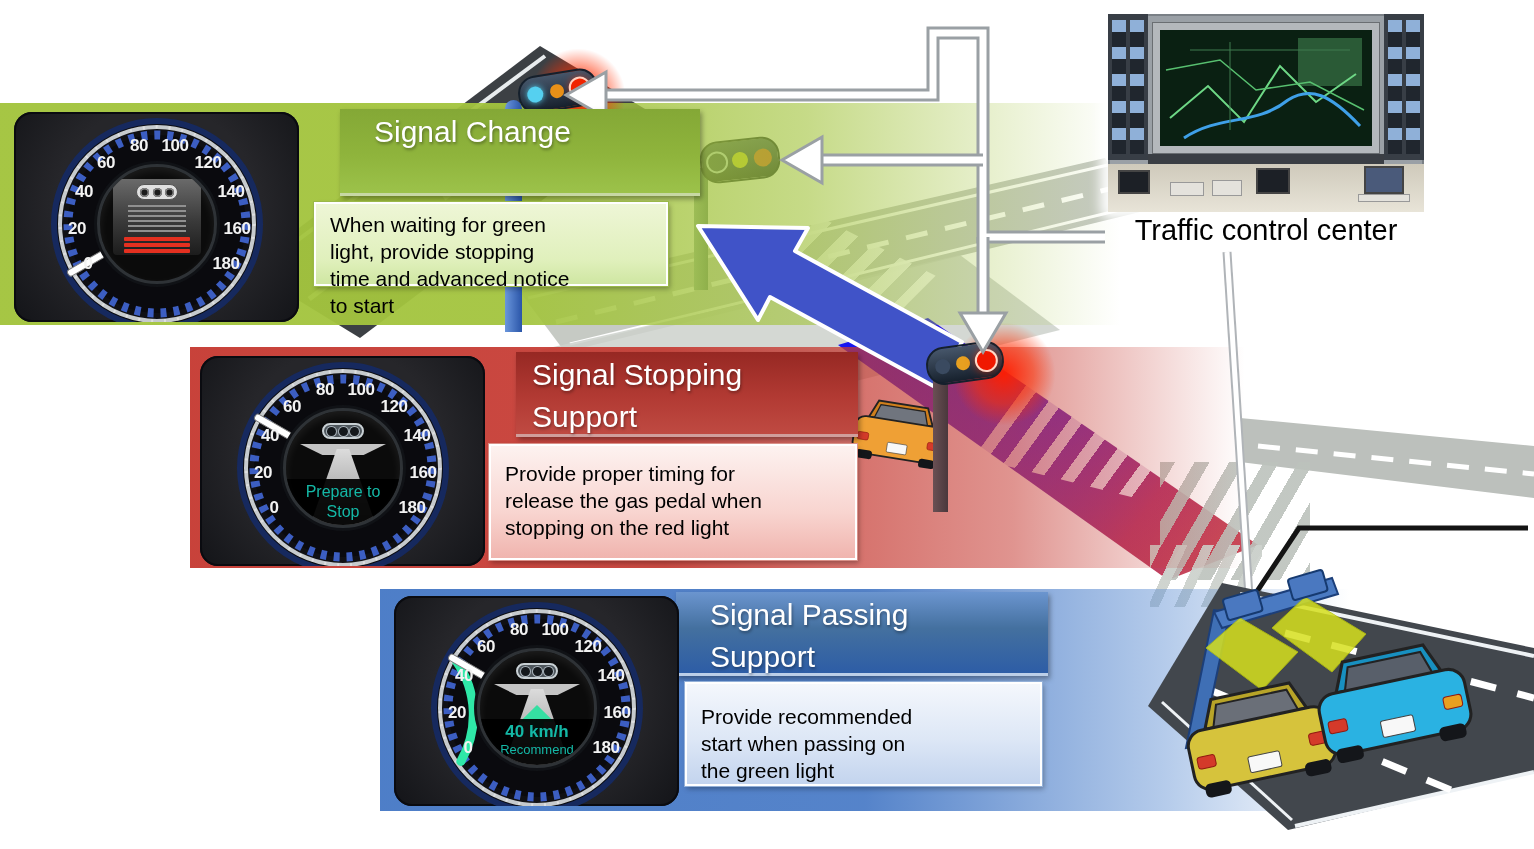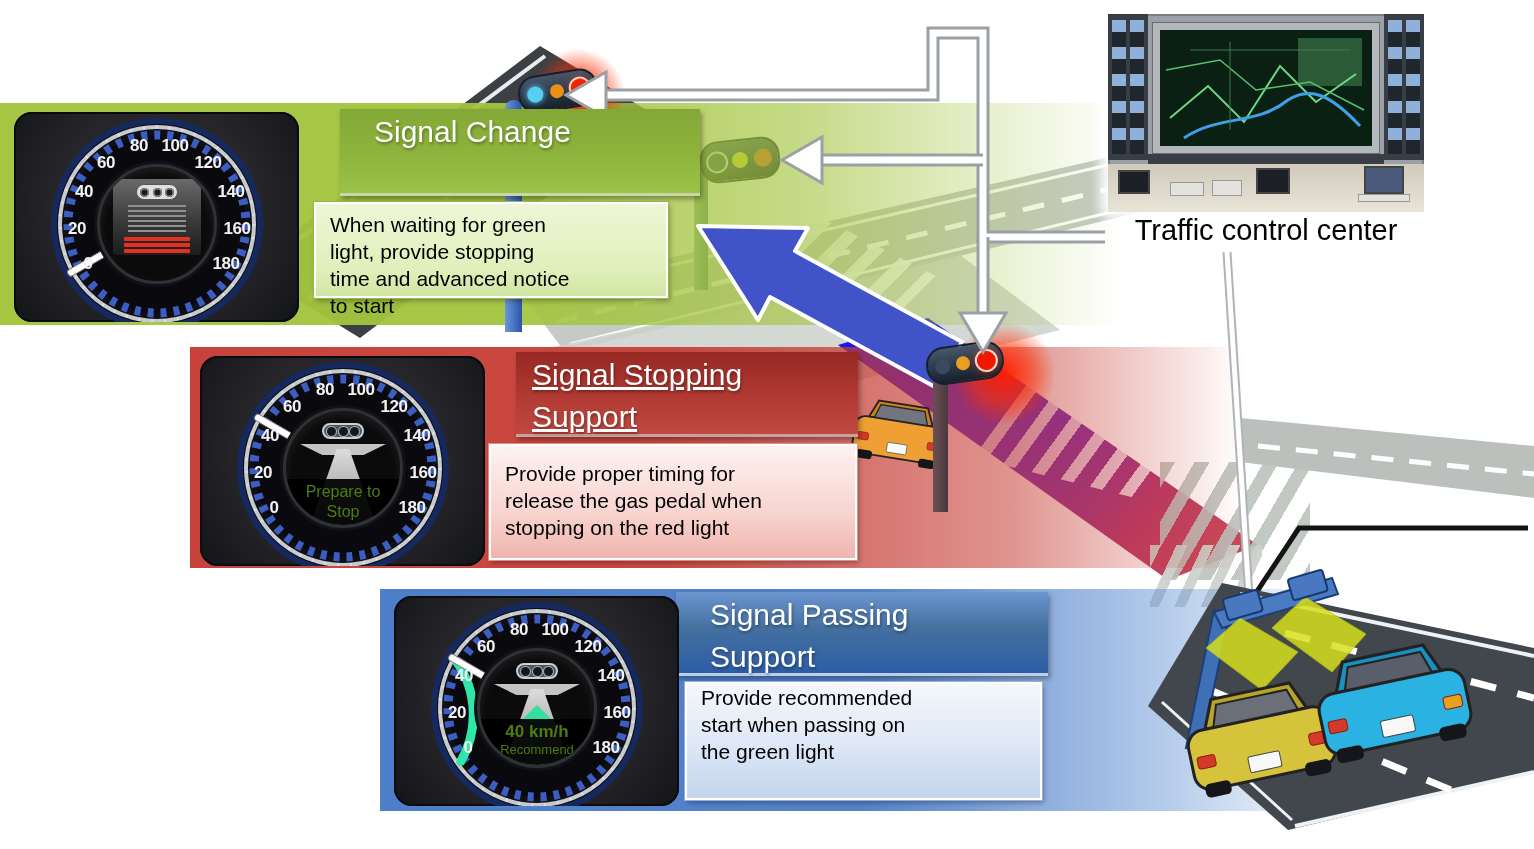--- a/index.html
+++ b/index.html
@@ -16,21 +16,21 @@
   .band-red{left:190px;top:347px;width:1055px;height:221px;
     background:linear-gradient(90deg,rgba(198,60,52,.97) 0%,rgba(198,60,52,.93) 45%,rgba(198,60,52,.55) 78%,rgba(198,60,52,0) 100%);}
   .band-blue{left:380px;top:589px;width:1154px;
     background:linear-gradient(90deg,rgba(72,122,198,.97) 0%,rgba(72,122,198,.93) 42%,rgba(90,140,210,.45) 68%,rgba(110,160,220,0) 84%);}
 
   
   .ptitle{position:absolute;color:#fff;font-size:30px;line-height:42px;font-weight:400;
           padding:2px 0 0 34px;text-shadow:1px 2px 3px rgba(0,0,0,.35);
           border-bottom:3px solid rgba(255,255,255,.55);box-shadow:2px 3px 5px rgba(0,0,0,.35);}
   .ptitle.green{background:linear-gradient(180deg,#84a836 0%,#8fb43c 55%,#9cc24a 100%);}
-  .ptitle.red{background:linear-gradient(180deg,#962823 0%,#b23a33 55%,#bf4a42 100%);padding-left:16px;text-decoration:underline;}
+  .ptitle.red{background:linear-gradient(180deg,#962823 0%,#b23a33 55%,#bf4a42 100%);padding-left:16px;}
   .ptitle.blue{background:linear-gradient(180deg,#6b95cf 0%,#44709f  45%,#2d5da6 100%);}
   .pdesc{position:absolute;color:#000;font-size:21px;line-height:27px;padding:7px 0 0 14px;
          border:2px solid #ffffff;box-shadow:2px 3px 5px rgba(0,0,0,.3);}
   .pdesc.green{background:linear-gradient(180deg,#eef6d6 0%,#e0f0bc 70%,#cfe6a2 100%);outline:1px solid #9ab84a;}
   .pdesc.red{background:linear-gradient(180deg,#fdf2f0 0%,#f8d4cf 60%,#f0b4ae 100%);outline:1px solid #d89088;}
   .pdesc.blue{background:linear-gradient(180deg,#f4f7fc 0%,#dde7f6 55%,#c3d4ee 100%);outline:1px solid #93b0d8;}
 
   
   .gauge{position:absolute;width:285px;height:210px;border-radius:18px;overflow:hidden;
          background:radial-gradient(circle at 50% 45%,#26262a 55%,#131418 100%);
@@ -56,21 +56,21 @@
   .redbars b{display:block;height:4px;margin-top:2px;border-radius:1px;background:#e43020;}
   .screen2{position:absolute;left:0;top:0;width:100%;height:100%;padding-top:10px;}
   .wings{position:absolute;left:14px;right:14px;top:33px;height:11px;background:#c4c4c4;
          clip-path:polygon(0 0,100% 0,74% 100%,26% 100%);}
   .roadtrap{position:absolute;left:18px;right:18px;top:38px;bottom:0;
             background:linear-gradient(180deg,#dcdcdc,#8a8a8a);
             clip-path:polygon(42% 0,58% 0,92% 100%,8% 100%);}
   .uparrow{position:absolute;left:50%;top:54px;width:34px;height:40px;transform:translateX(-50%);
            background:#35dfa2;clip-path:polygon(50% 0,100% 42%,70% 42%,70% 100%,30% 100%,30% 42%,0 42%);}
   .dtext{position:absolute;left:0;bottom:0;width:100%;height:46px;background:rgba(0,0,0,.93);
-         color:#4d7c0f;text-align:center;padding-top:3px;}
+         color:#14b8a6;text-align:center;padding-top:3px;}
   .dtext .l1{font-size:17px;font-weight:bold;line-height:20px;}
   .dtext .l2{font-size:13px;line-height:16px;}
 
   
   .scenelabel{position:absolute;color:#000;font-size:29px;line-height:36px;text-align:center;
               text-shadow:0 0 6px #fff,0 0 8px #fff,0 0 10px #fff;}
 
   
   .zebra{position:absolute;pointer-events:none;}
 
@@ -281,42 +281,42 @@
       <div class="deskmon" style="right:20px;top:2px;width:40px;height:28px;background:#4a5a7a;"></div>
       <div class="deskdev" style="right:14px;top:30px;width:52px;height:8px;"></div>
     </div>
   </div>
 
   <div class="scenelabel" style="left:1098px;top:212px;width:336px;z-index:6;">Traffic control center</div>
 
   <div class="ptitle green" style="left:308px;top:109px;width:360px;height:87px;z-index:7;margin-left:32px;">
     <div>Signal Change</div>
   </div>
-  <div class="pdesc green" style="left:314px;top:202px;width:354px;height:96px;z-index:7;">
+  <div class="pdesc green" style="left:314px;top:202px;width:354px;height:84px;z-index:7;">
     <div>When waiting for green</div>
     <div>light,  provide stopping</div>
     <div>time and advanced notice</div>
     <div>to start</div>
   </div>
 
   <div class="ptitle red" style="left:516px;top:352px;width:342px;height:85px;z-index:7;">
     <div>Signal Stopping</div>
     <div>Support</div>
   </div>
   <div class="pdesc red" style="left:489px;top:444px;width:368px;height:116px;z-index:7;padding-top:14px;">
     <div>Provide proper timing for</div>
     <div>release the gas pedal when</div>
     <div>stopping on the  red light</div>
   </div>
 
   <div class="ptitle blue" style="left:676px;top:592px;width:372px;height:84px;z-index:7;">
     <div>Signal Passing</div>
     <div>Support</div>
   </div>
-  <div class="pdesc blue" style="left:685px;top:682px;width:357px;height:118px;z-index:7;padding-top:0;">
+  <div class="pdesc blue" style="left:685px;top:682px;width:357px;height:104px;z-index:7;padding-top:19px;">
     <div>Provide recommended</div>
     <div>start when passing on</div>
     <div>the green light</div>
   </div>
 
   <div class="gauge" style="left:14px;top:112px;z-index:7;">
     <svg width="220" height="220" viewBox="0 0 220 220" style="position:absolute;left:33px;top:2px;">
       <circle cx="110" cy="110" r="103" fill="#0c0d12" stroke="#16295e" stroke-width="6"></circle>
       <circle cx="110" cy="110" r="97" fill="#101014" stroke="#c6cacd" stroke-width="4"></circle>
       <circle cx="110" cy="110" r="89" fill="#0a0a0e" stroke="#3c5ec2" stroke-width="9" stroke-dasharray="6 7"></circle>

